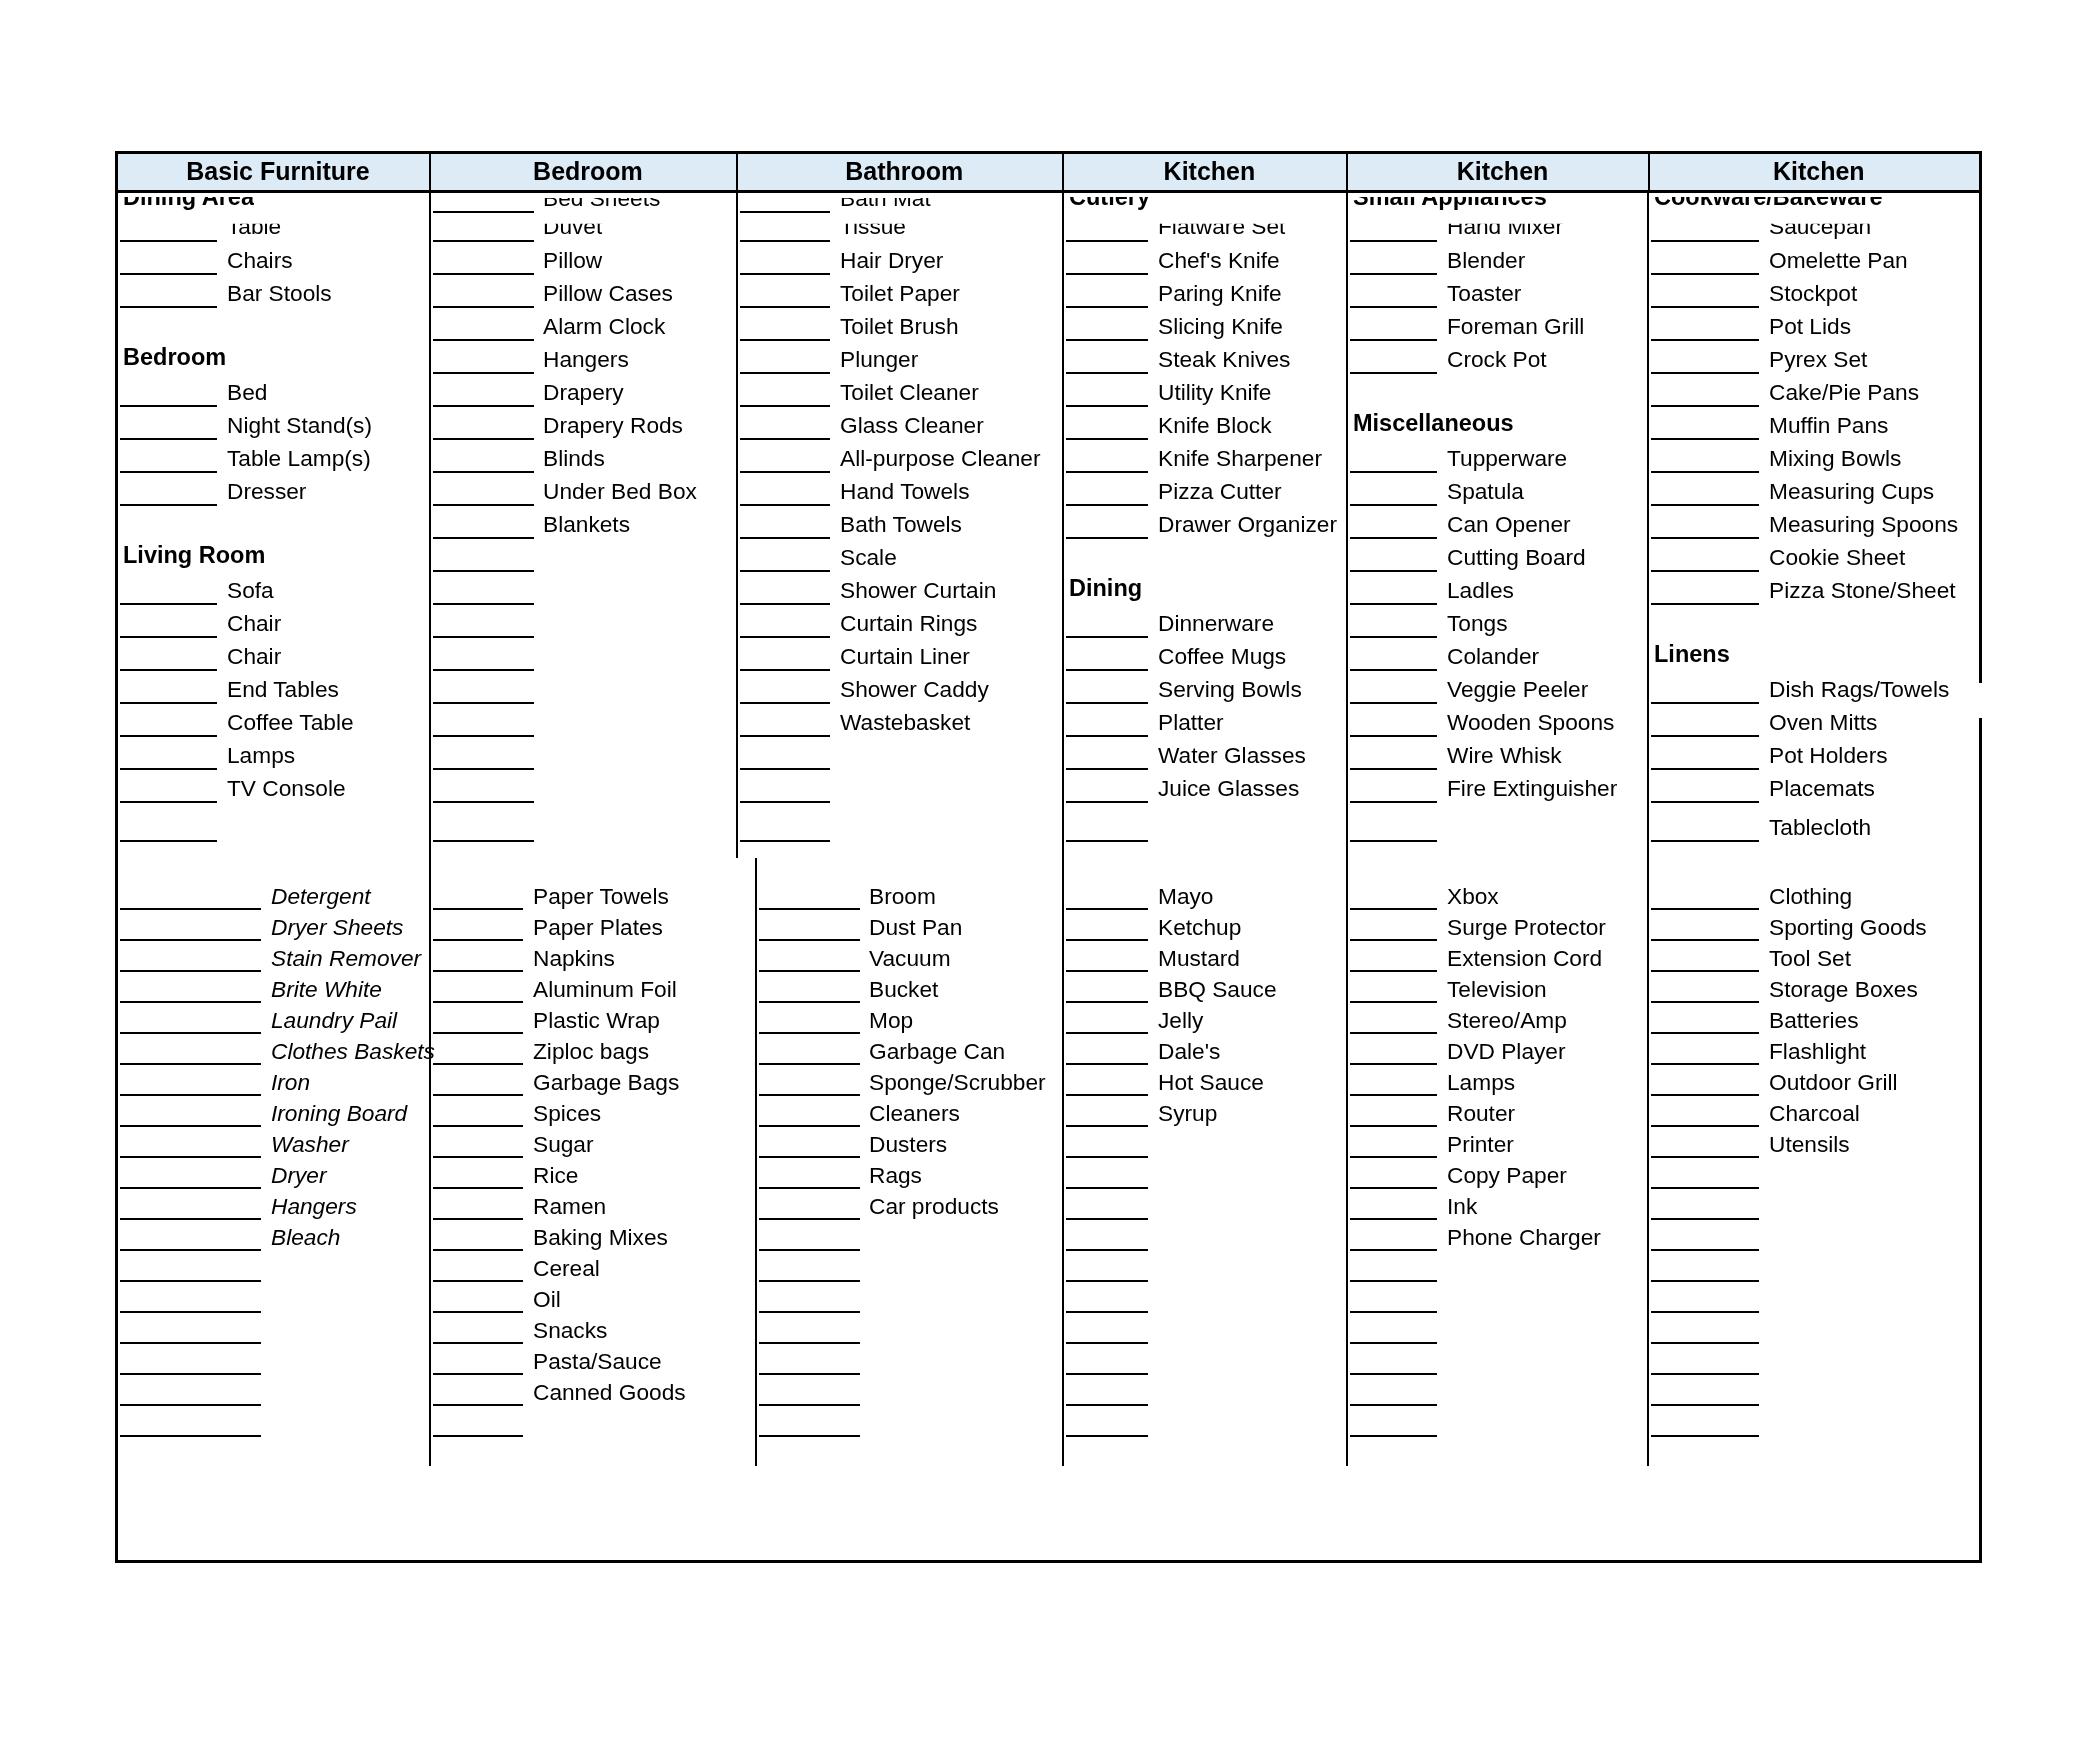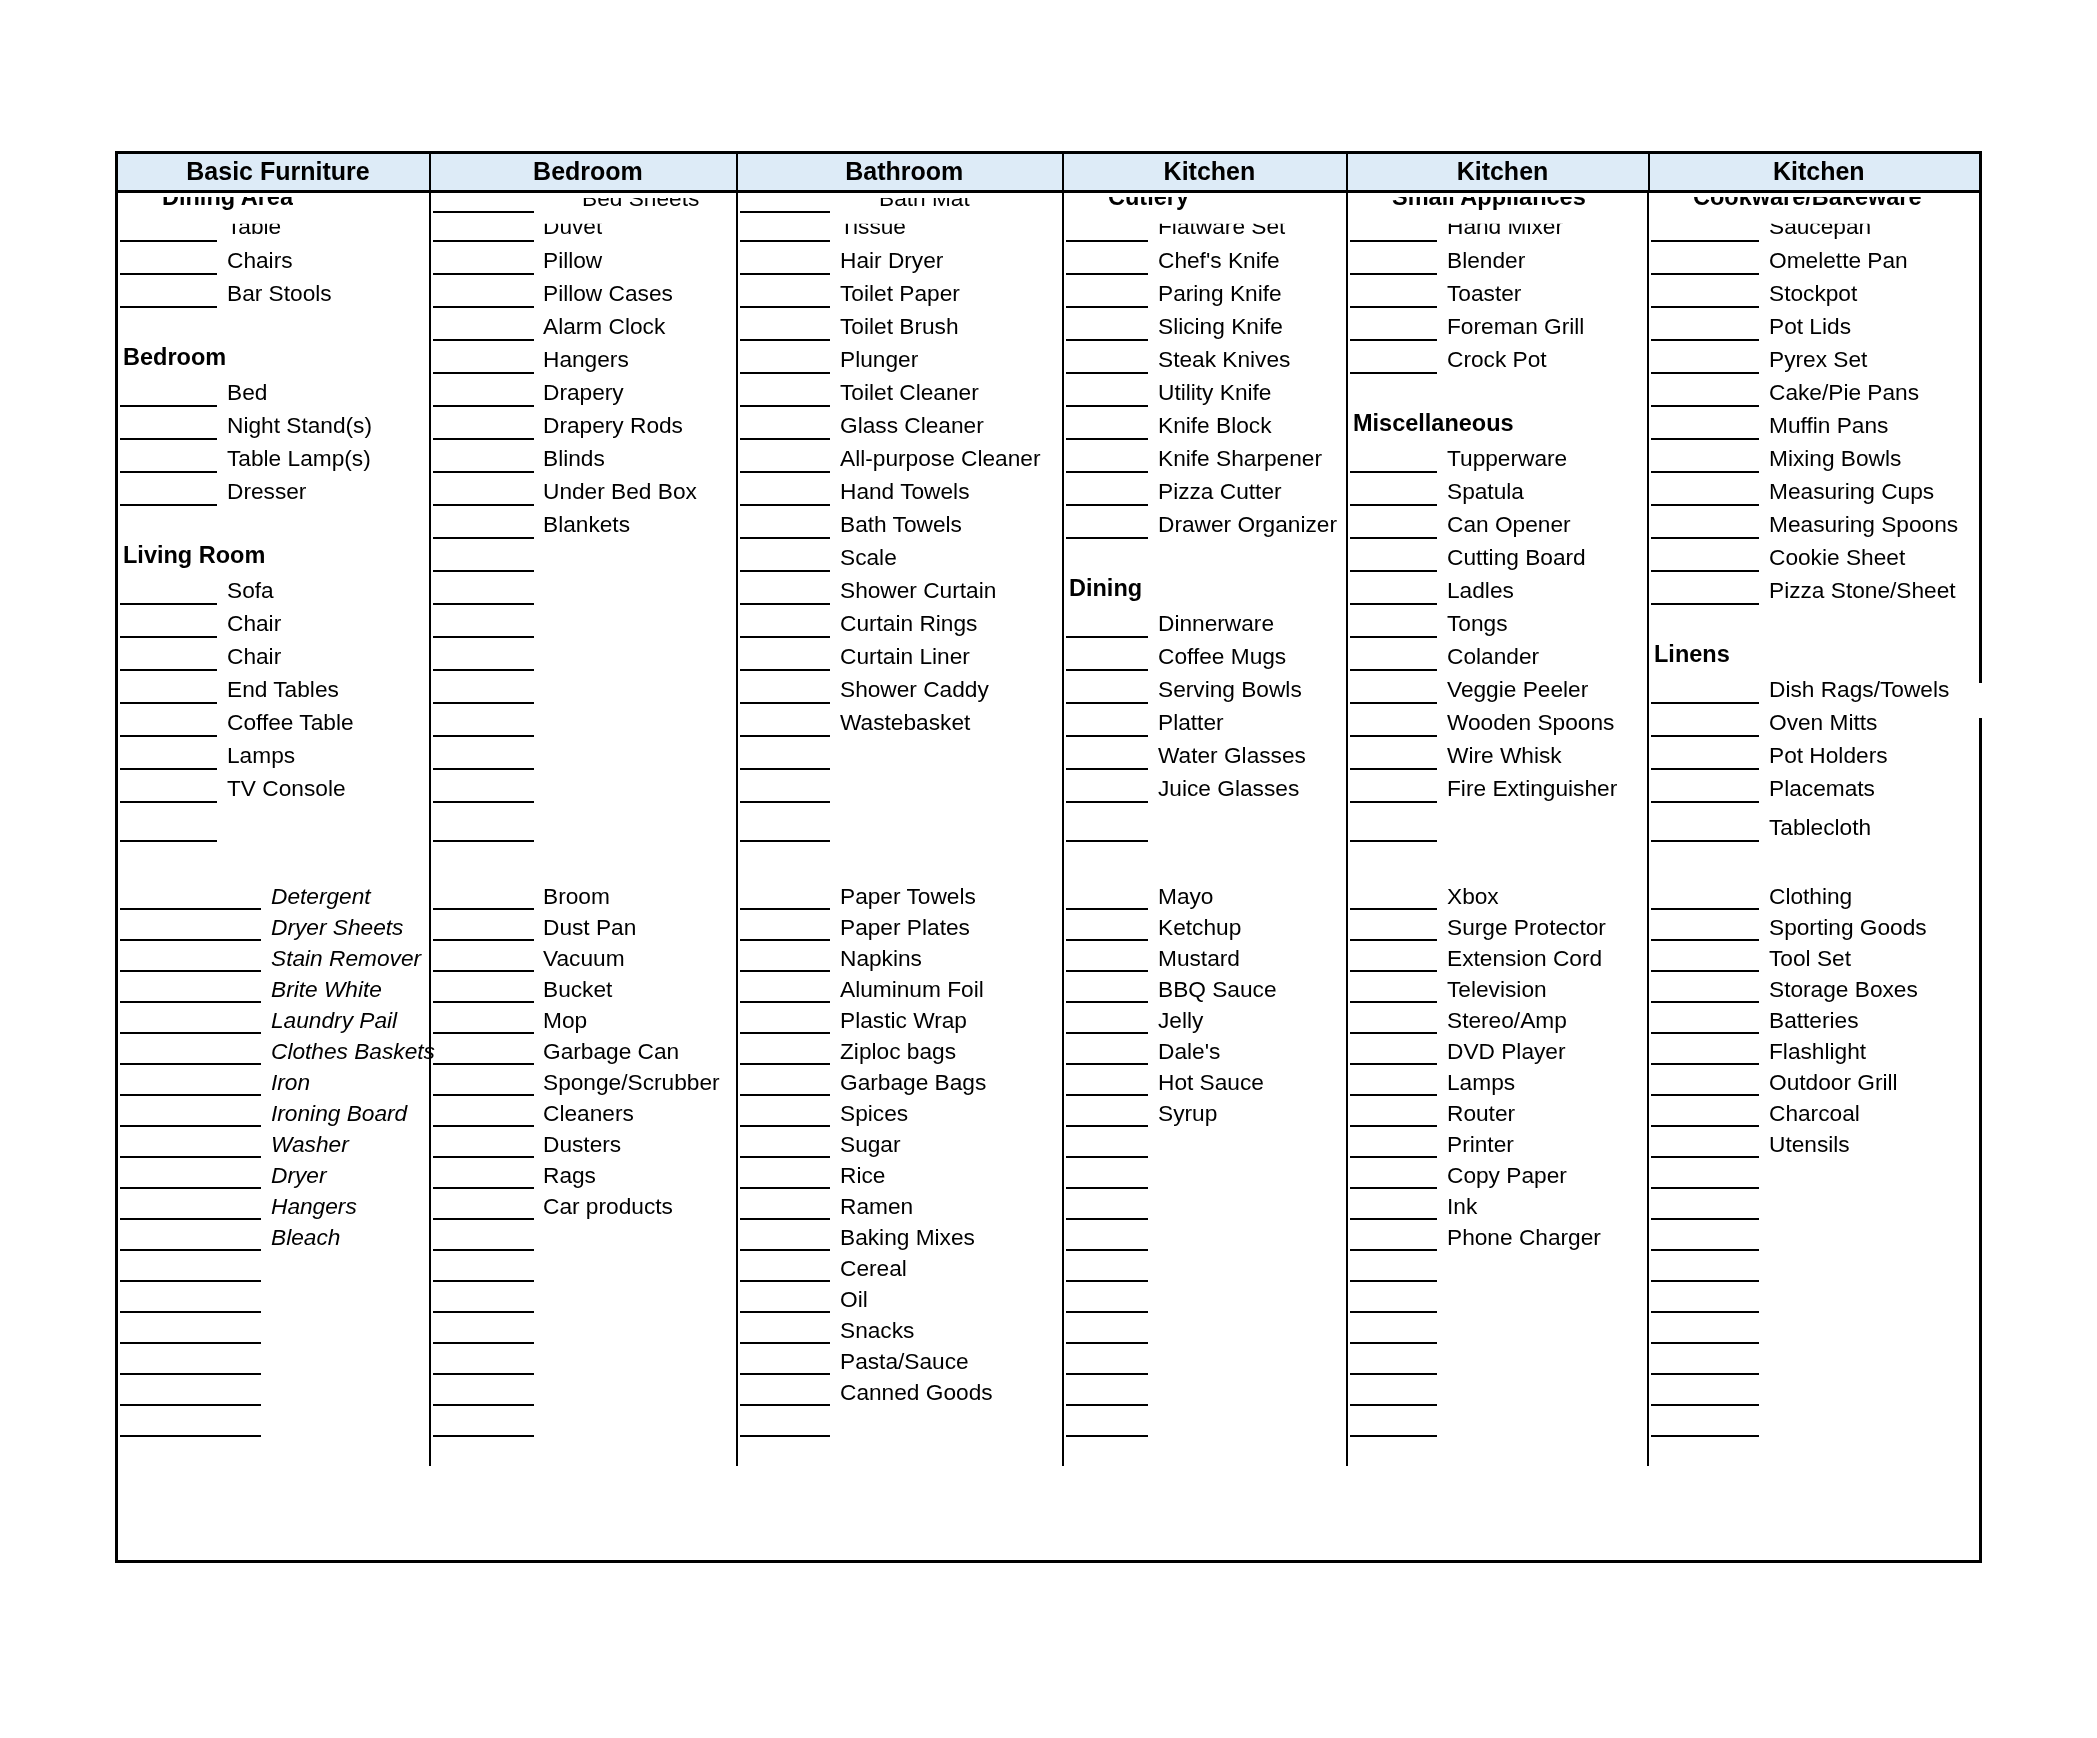--- a/index.html
+++ b/index.html
@@ -26,21 +26,21 @@
   .row{position:relative;box-sizing:border-box;}
   .s1 .row{height:33px;}
   .s2 .row{height:31px;}
   .row.clip1{height:20px;overflow:hidden;}
   .row.clip2{height:28.5px;overflow:hidden;}
   .row.tall{height:39px;}
   .row.empty1{height:21px;}
   .fill-line{position:absolute;left:1.7px;bottom:0;height:0;border-bottom:2.5px solid #000;}
   .lbl{position:absolute;bottom:2.5px;white-space:nowrap;font-size:22.7px;line-height:1;}
   .cat{position:absolute;left:5px;bottom:4.2px;white-space:nowrap;font-size:23.5px;font-weight:bold;line-height:1;}
-  .clip1 .lbl,.clip1 .cat{bottom:3.4px;clip-path:inset(11px 0 -3.4px 0);margin-left:39px;}
+  .clip1 .lbl,.clip1 .cat{bottom:3.4px;clip-path:inset(11px 0 -3.4px 0);}
   .clip2 .lbl,.clip2 .cat{bottom:4.2px;clip-path:inset(9.2px 0 -3.4px 0);}
   
   #border-gap{position:absolute;right:-3.4px;top:529px;width:3.4px;height:35px;background:#fff;}
 </style>
 </head>
 <body>
 
 <div id="page">
   <div id="sheet-table">
     <div class="hdr-band" id="hdr-band-1">
@@ -569,20 +569,94 @@
           <div class="row">
             <span class="fill-line" style="width: 141px;"></span>
           </div>
           <div class="row">
             <span class="fill-line" style="width: 141px;"></span>
           </div>
           <div class="row">
             <span class="fill-line" style="width: 141px;"></span>
           </div>
         </div>
+        <div class="col" style="width: 326px;">
+          <div class="row empty1"></div>
+          <div class="row">
+            <span class="fill-line" style="width: 90px;"></span>
+            <span class="lbl" style="left: 102px;">Paper Towels</span>
+          </div>
+          <div class="row">
+            <span class="fill-line" style="width: 90px;"></span>
+            <span class="lbl" style="left: 102px;">Paper Plates</span>
+          </div>
+          <div class="row">
+            <span class="fill-line" style="width: 90px;"></span>
+            <span class="lbl" style="left: 102px;">Napkins</span>
+          </div>
+          <div class="row">
+            <span class="fill-line" style="width: 90px;"></span>
+            <span class="lbl" style="left: 102px;">Aluminum Foil</span>
+          </div>
+          <div class="row">
+            <span class="fill-line" style="width: 90px;"></span>
+            <span class="lbl" style="left: 102px;">Plastic Wrap</span>
+          </div>
+          <div class="row">
+            <span class="fill-line" style="width: 90px;"></span>
+            <span class="lbl" style="left: 102px;">Ziploc bags</span>
+          </div>
+          <div class="row">
+            <span class="fill-line" style="width: 90px;"></span>
+            <span class="lbl" style="left: 102px;">Garbage Bags</span>
+          </div>
+          <div class="row">
+            <span class="fill-line" style="width: 90px;"></span>
+            <span class="lbl" style="left: 102px;">Spices</span>
+          </div>
+          <div class="row">
+            <span class="fill-line" style="width: 90px;"></span>
+            <span class="lbl" style="left: 102px;">Sugar</span>
+          </div>
+          <div class="row">
+            <span class="fill-line" style="width: 90px;"></span>
+            <span class="lbl" style="left: 102px;">Rice</span>
+          </div>
+          <div class="row">
+            <span class="fill-line" style="width: 90px;"></span>
+            <span class="lbl" style="left: 102px;">Ramen</span>
+          </div>
+          <div class="row">
+            <span class="fill-line" style="width: 90px;"></span>
+            <span class="lbl" style="left: 102px;">Baking Mixes</span>
+          </div>
+          <div class="row">
+            <span class="fill-line" style="width: 90px;"></span>
+            <span class="lbl" style="left: 102px;">Cereal</span>
+          </div>
+          <div class="row">
+            <span class="fill-line" style="width: 90px;"></span>
+            <span class="lbl" style="left: 102px;">Oil</span>
+          </div>
+          <div class="row">
+            <span class="fill-line" style="width: 90px;"></span>
+            <span class="lbl" style="left: 102px;">Snacks</span>
+          </div>
+          <div class="row">
+            <span class="fill-line" style="width: 90px;"></span>
+            <span class="lbl" style="left: 102px;">Pasta/Sauce</span>
+          </div>
+          <div class="row">
+            <span class="fill-line" style="width: 90px;"></span>
+            <span class="lbl" style="left: 102px;">Canned Goods</span>
+          </div>
+          <div class="row">
+            <span class="fill-line" style="width: 90px;"></span>
+          </div>
+        </div>
         <div class="col" style="width: 307px;">
           <div class="row empty1"></div>
           <div class="row">
             <span class="fill-line" style="width: 101px;"></span>
             <span class="lbl" style="left: 112px;">Broom</span>
           </div>
           <div class="row">
             <span class="fill-line" style="width: 101px;"></span>
             <span class="lbl" style="left: 112px;">Dust Pan</span>
           </div>
@@ -635,94 +709,20 @@
             <span class="fill-line" style="width: 101px;"></span>
           </div>
           <div class="row">
             <span class="fill-line" style="width: 101px;"></span>
           </div>
           <div class="row">
             <span class="fill-line" style="width: 101px;"></span>
           </div>
           <div class="row">
             <span class="fill-line" style="width: 101px;"></span>
-          </div>
-        </div>
-        <div class="col" style="width: 326px;">
-          <div class="row empty1"></div>
-          <div class="row">
-            <span class="fill-line" style="width: 90px;"></span>
-            <span class="lbl" style="left: 102px;">Paper Towels</span>
-          </div>
-          <div class="row">
-            <span class="fill-line" style="width: 90px;"></span>
-            <span class="lbl" style="left: 102px;">Paper Plates</span>
-          </div>
-          <div class="row">
-            <span class="fill-line" style="width: 90px;"></span>
-            <span class="lbl" style="left: 102px;">Napkins</span>
-          </div>
-          <div class="row">
-            <span class="fill-line" style="width: 90px;"></span>
-            <span class="lbl" style="left: 102px;">Aluminum Foil</span>
-          </div>
-          <div class="row">
-            <span class="fill-line" style="width: 90px;"></span>
-            <span class="lbl" style="left: 102px;">Plastic Wrap</span>
-          </div>
-          <div class="row">
-            <span class="fill-line" style="width: 90px;"></span>
-            <span class="lbl" style="left: 102px;">Ziploc bags</span>
-          </div>
-          <div class="row">
-            <span class="fill-line" style="width: 90px;"></span>
-            <span class="lbl" style="left: 102px;">Garbage Bags</span>
-          </div>
-          <div class="row">
-            <span class="fill-line" style="width: 90px;"></span>
-            <span class="lbl" style="left: 102px;">Spices</span>
-          </div>
-          <div class="row">
-            <span class="fill-line" style="width: 90px;"></span>
-            <span class="lbl" style="left: 102px;">Sugar</span>
-          </div>
-          <div class="row">
-            <span class="fill-line" style="width: 90px;"></span>
-            <span class="lbl" style="left: 102px;">Rice</span>
-          </div>
-          <div class="row">
-            <span class="fill-line" style="width: 90px;"></span>
-            <span class="lbl" style="left: 102px;">Ramen</span>
-          </div>
-          <div class="row">
-            <span class="fill-line" style="width: 90px;"></span>
-            <span class="lbl" style="left: 102px;">Baking Mixes</span>
-          </div>
-          <div class="row">
-            <span class="fill-line" style="width: 90px;"></span>
-            <span class="lbl" style="left: 102px;">Cereal</span>
-          </div>
-          <div class="row">
-            <span class="fill-line" style="width: 90px;"></span>
-            <span class="lbl" style="left: 102px;">Oil</span>
-          </div>
-          <div class="row">
-            <span class="fill-line" style="width: 90px;"></span>
-            <span class="lbl" style="left: 102px;">Snacks</span>
-          </div>
-          <div class="row">
-            <span class="fill-line" style="width: 90px;"></span>
-            <span class="lbl" style="left: 102px;">Pasta/Sauce</span>
-          </div>
-          <div class="row">
-            <span class="fill-line" style="width: 90px;"></span>
-            <span class="lbl" style="left: 102px;">Canned Goods</span>
-          </div>
-          <div class="row">
-            <span class="fill-line" style="width: 90px;"></span>
           </div>
         </div>
         <div class="col" style="width: 284px;">
           <div class="row empty1"></div>
           <div class="row">
             <span class="fill-line" style="width: 82px;"></span>
             <span class="lbl" style="left: 94px;">Mayo</span>
           </div>
           <div class="row">
             <span class="fill-line" style="width: 82px;"></span>

